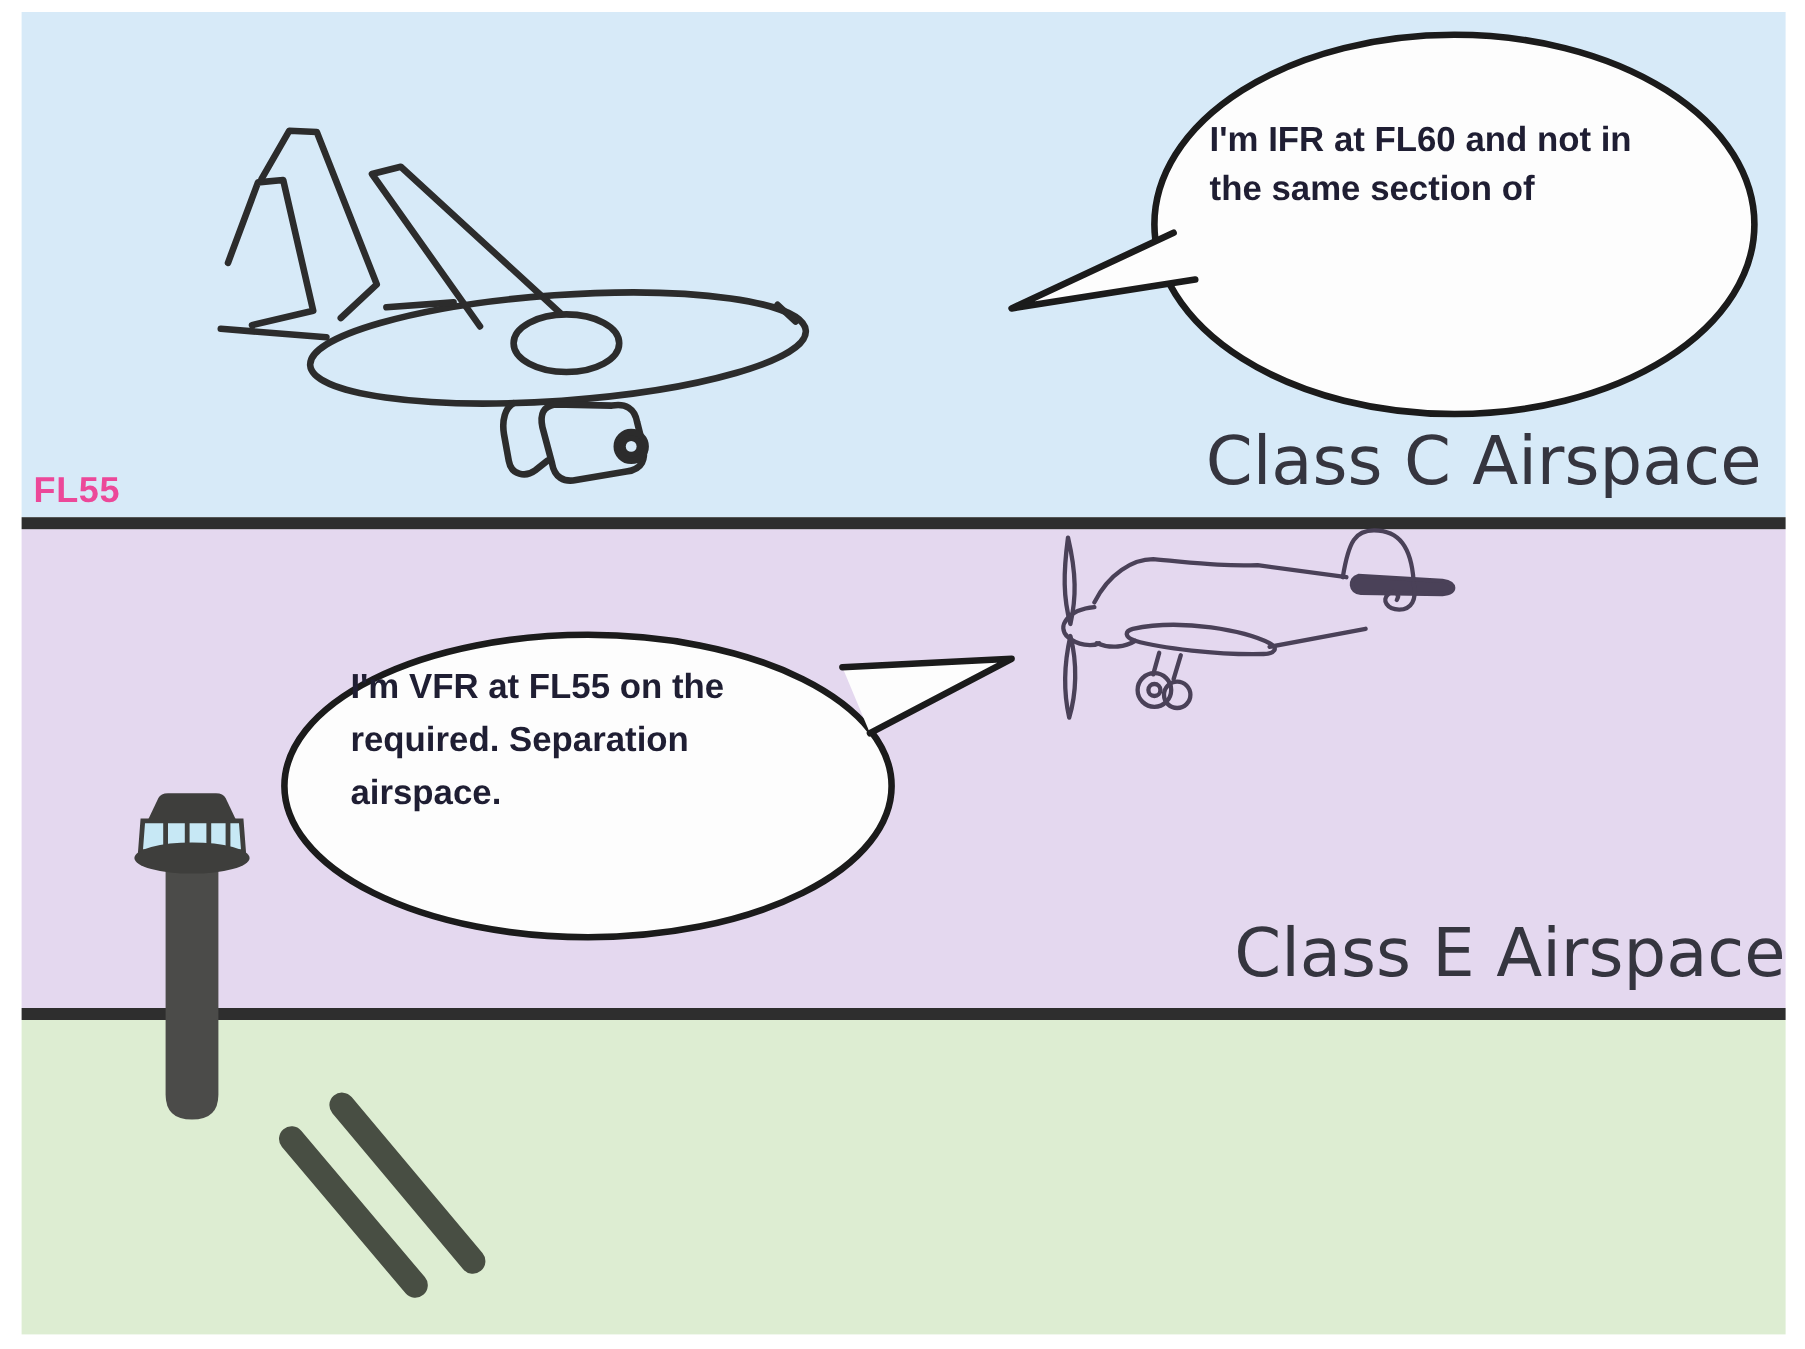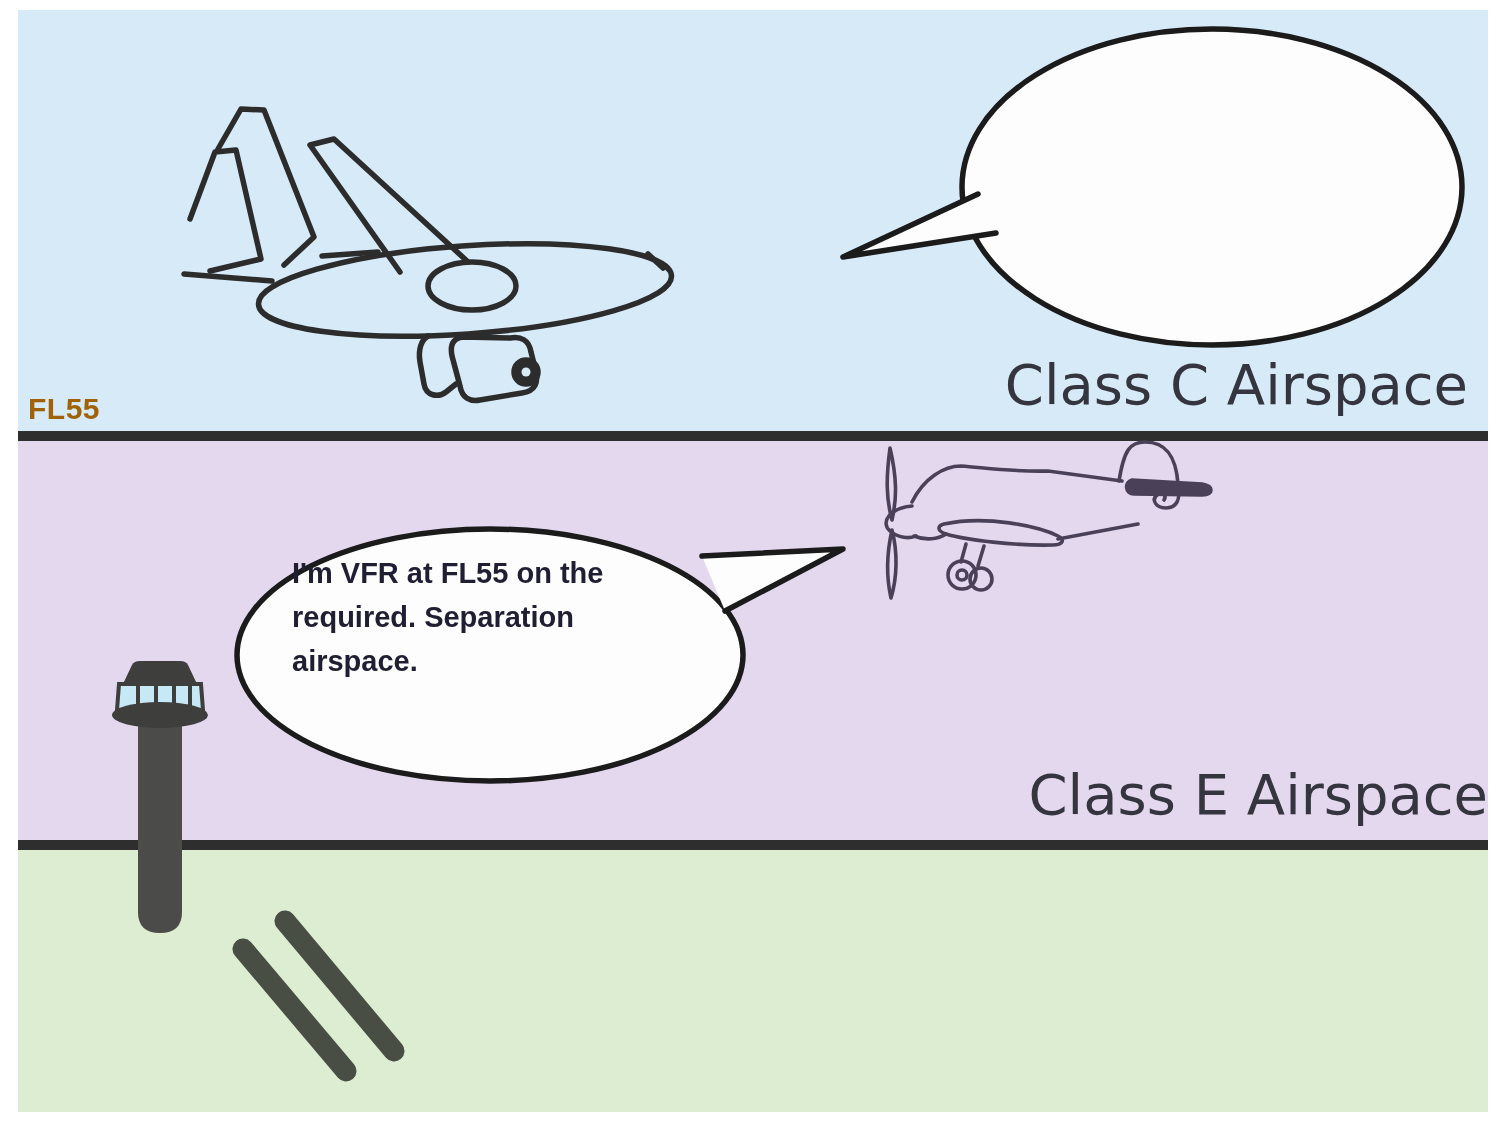--- a/index.html
+++ b/index.html
@@ -9,21 +9,21 @@
   }
   .zone{position:absolute;left:18px;width:1470px;}
   #zone-class-c{top:10px;height:421px;background:#d7eaf8;}
   #zone-class-e{top:441px;height:399px;background:#e4d8ef;}
   #zone-ground{top:850px;height:262px;background:#ddedd2;}
   .boundary{position:absolute;left:18px;width:1470px;height:10px;background:#2e2e2e;}
   #boundary-fl55{top:431px;}
   #boundary-ground{top:840px;}
   #fl55-label{
     position:absolute;left:28px;top:392px;font-size:30px;font-weight:700;
-    color:#a16207;letter-spacing:0.5px;
+    color:#ec4899;letter-spacing:0.5px;
   }
   .zone-label{
     position:absolute;color:#35353f;font-size:56px;font-weight:500;
     font-family:"DejaVu Sans","Liberation Sans",sans-serif;letter-spacing:0px;white-space:nowrap;
   }
   #class-c-label{top:352px;right:36px;}
   #class-e-label{top:762px;right:16px;}
   svg{position:absolute;}
   .bubble-text{
     position:absolute;color:#1f1e33;font-size:29px;font-weight:600;
@@ -66,20 +66,22 @@
       <circle cx="346" cy="284" r="12" fill="#2c2c2c"></circle>
       <circle cx="346" cy="284" r="4.5" fill="#d7eaf8" stroke="none"></circle>
     </g>
   </svg>
 
   <svg style="left:830px;top:18px;width:650px;height:350px" viewBox="830 18 650 350">
     <ellipse cx="1212" cy="187" rx="250" ry="158" fill="#fdfdfd" stroke="#1b1b1b" stroke-width="5.5"></ellipse>
     <path d="M978,194 L843,257 L996,233" fill="#fdfdfd" stroke="#1b1b1b" stroke-width="5.5" stroke-linecap="round" stroke-linejoin="round"></path>
   </svg>
   <div id="bubble-ifr-text" class="bubble-text">
+    <div class="bubble-line">I'm IFR at FL60 and not in</div>
+    <div class="bubble-line">the same section of</div>
   </div>
 
   <svg style="left:866px;top:438px;width:360px;height:170px" viewBox="0 0 360 170">
     <g fill="none" stroke="#4a4158" stroke-width="3.6" stroke-linecap="round" stroke-linejoin="round">
       <path d="M24,10 C31,40 31,60 26,82 C20,60 20,40 24,10 Z"></path>
       <path d="M26,92 C32,115 31,140 25,160 C20,138 21,114 26,92 Z"></path>
       <path d="M46,68 C24,70 14,84 24,93 C32,100 44,101 50,98"></path>
       <path d="M46,64 C58,40 78,28 95,28 C130,31 152,34 182,33 L256,43"></path>
       <path d="M253,43 C258,12 264,4 279,4 C300,4 310,18 312,46"></path>
       <path d="M266,42 L336,46 C348,48 348,56 336,57 L268,56 C259,56 258,44 266,42 Z" fill="#4a4158"></path>

